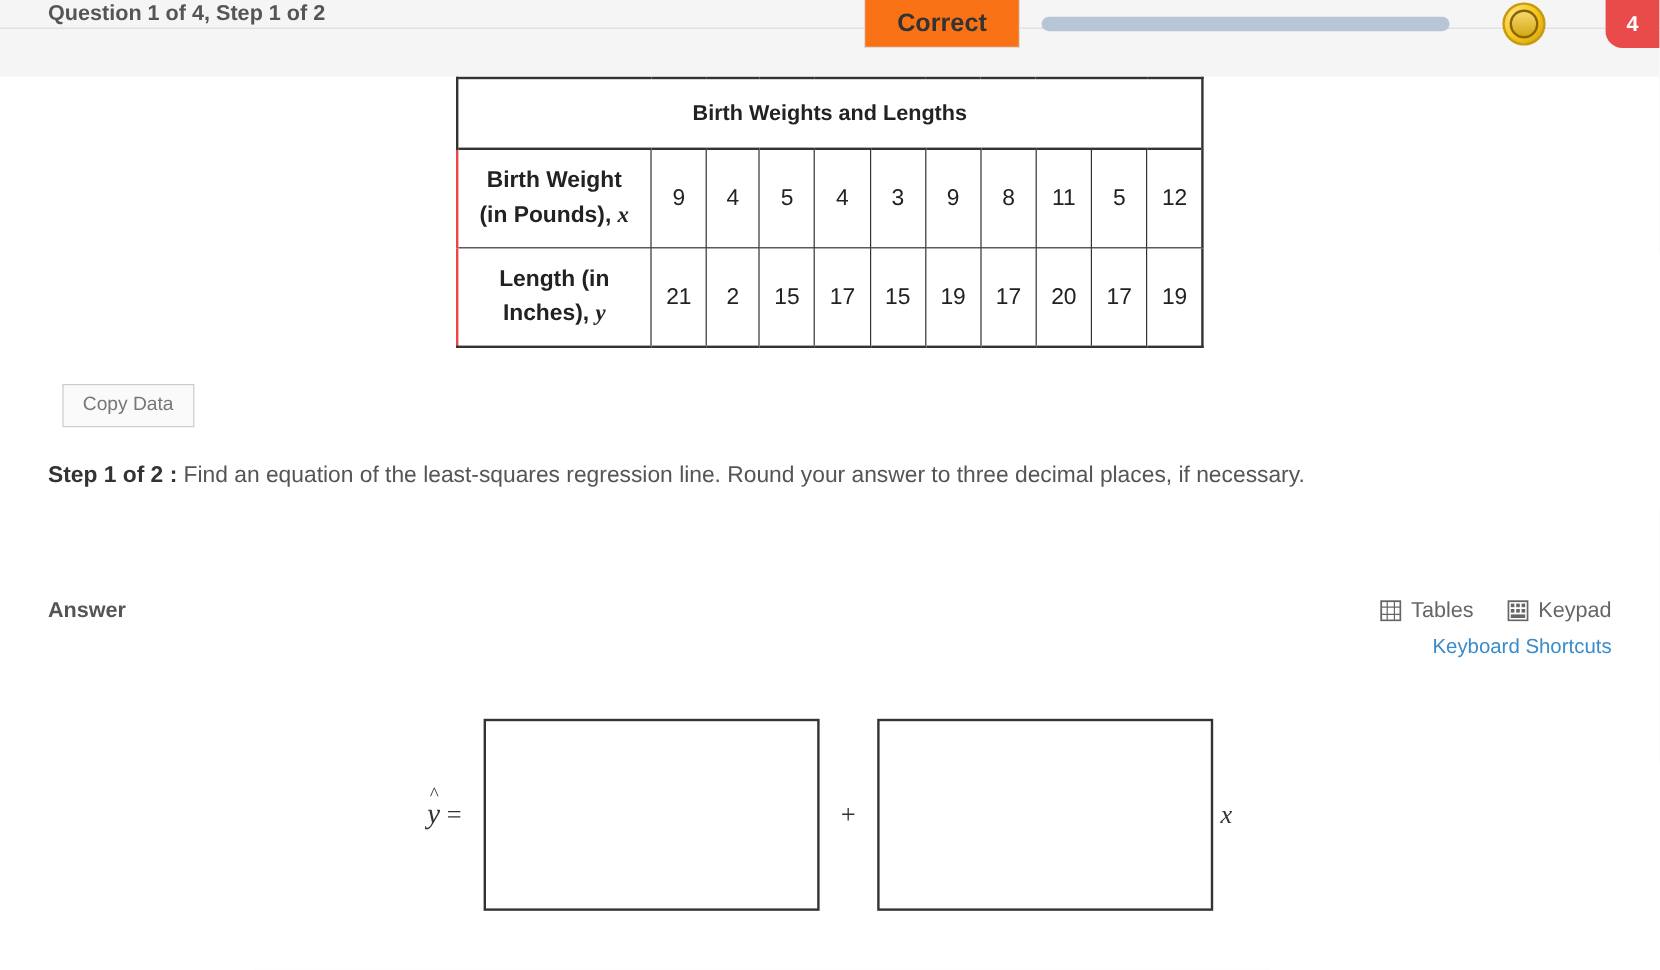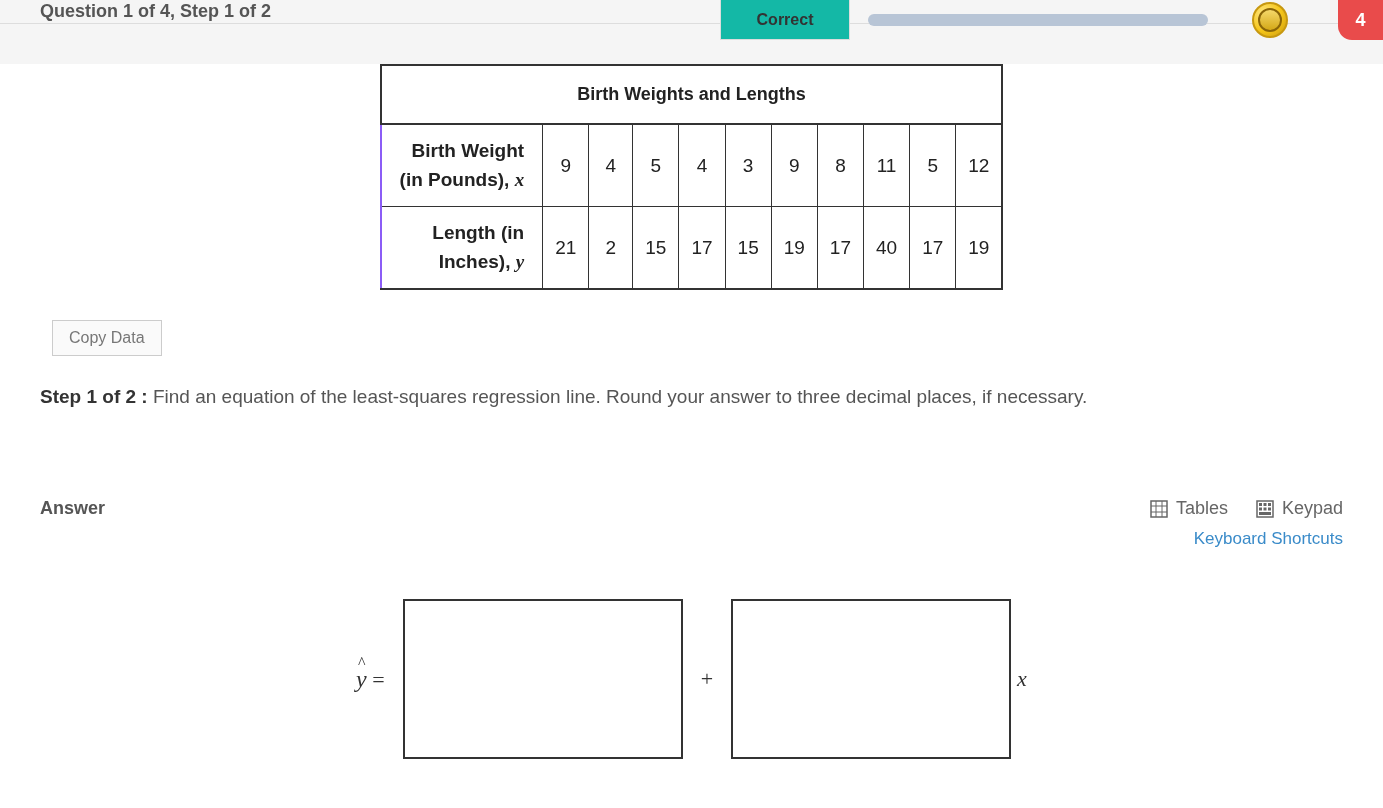--- a/index.html
+++ b/index.html
@@ -26,29 +26,29 @@
       color: #555;
       font-size: 18px;
       margin-left: 25px;
     }
     .correct-box {
       position: absolute;
       left: 720px;
       top: 0;
       height: 40px;
       width: 130px;
-      background: #14b8a6;
+      background: #f97316;
       border: 1px solid #ddd;
       border-top: none;
       display: flex;
       align-items: center;
       justify-content: center;
       font-weight: 600;
       color: #333;
-      font-size: 16px;
+      font-size: 21px;
     }
     .progress-bar {
       position: absolute;
       left: 868px;
       top: 14px;
       width: 340px;
       height: 12px;
       background: #b8c5d6;
       border-radius: 6px;
     }
@@ -114,21 +114,21 @@
       color: #222;
       min-width: 44px;
     }
     .data-table th.row-head {
       font-weight: 700;
       padding: 12px 18px;
       line-height: 1.5;
     }
     .data-table tr.row-x td, .data-table tr.row-x th { border-top: 2px solid #333; }
     .data-table td:last-child, .data-table th.title-cell { border-right: 2px solid #333; }
-    .data-table th.row-head { border-left: 2px solid #8b5cf6; text-align: right; }
+    .data-table th.row-head { border-left: 2px solid #ef4444; }
     .data-table tr.row-y td, .data-table tr.row-y th { border-bottom: 2px solid #333; }
     .var-style { font-style: italic; font-family: 'Times New Roman', serif; }
     .copy-data-btn {
       display: inline-block;
       background: #fafafa;
       border: 1px solid #ccc;
       color: #777;
       padding: 8px 16px;
       font-size: 16px;
       margin-left: 12px;
@@ -253,21 +253,21 @@
         <span>Length (in</span><br>
         <span>Inches), </span><span class="var-style">y</span>
       </th>
       <td>21</td>
       <td>2</td>
       <td>15</td>
       <td>17</td>
       <td>15</td>
       <td>19</td>
       <td>17</td>
-      <td>40</td>
+      <td>20</td>
       <td>17</td>
       <td>19</td>
     </tr>
   </tbody>
     </table>
 
   <button class="copy-data-btn">Copy Data</button>
 
   <p class="step-text">
     <b>Step 1 of 2 :</b><span>  Find an equation of the least-squares regression line. Round your answer to three decimal places, if necessary.</span>

